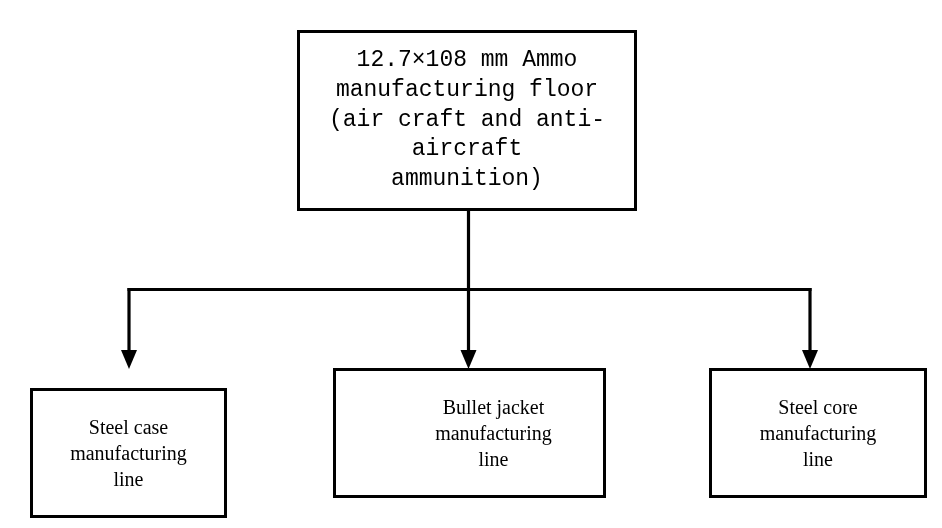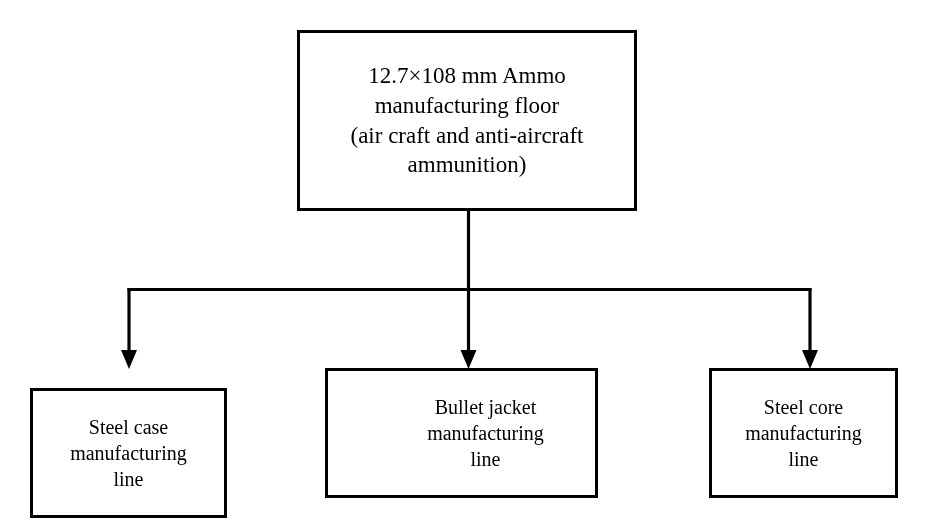--- a/index.html
+++ b/index.html
@@ -47,41 +47,42 @@
     padding: 0 6px;
     box-sizing: border-box;
     white-space: pre-line;
   }
   #node-root {
     left: 297px;
     top: 30px;
     width: 340px;
     height: 181px;
     font-size: 23px;
+    font-family: Liberation Mono, monospace;
   }
   #node-steel-case {
     left: 30px;
     top: 368px;
     width: 197px;
     height: 130px;
     font-size: 20px;
     margin-top: 20px;
   }
   #node-bullet-jacket {
-    left: 325px;
+    left: 333px;
     top: 368px;
     width: 273px;
     height: 130px;
     font-size: 20px;
     padding-left: 48px;
   }
   #node-steel-core {
     left: 709px;
     top: 368px;
-    width: 189px;
+    width: 218px;
     height: 130px;
     font-size: 20px;
   }
 </style>
 </head>
 <body>
 
 <div id="canvas">
 
   <svg id="connectors" viewBox="0 0 942 528" xmlns="http://www.w3.org/2000/svg">

